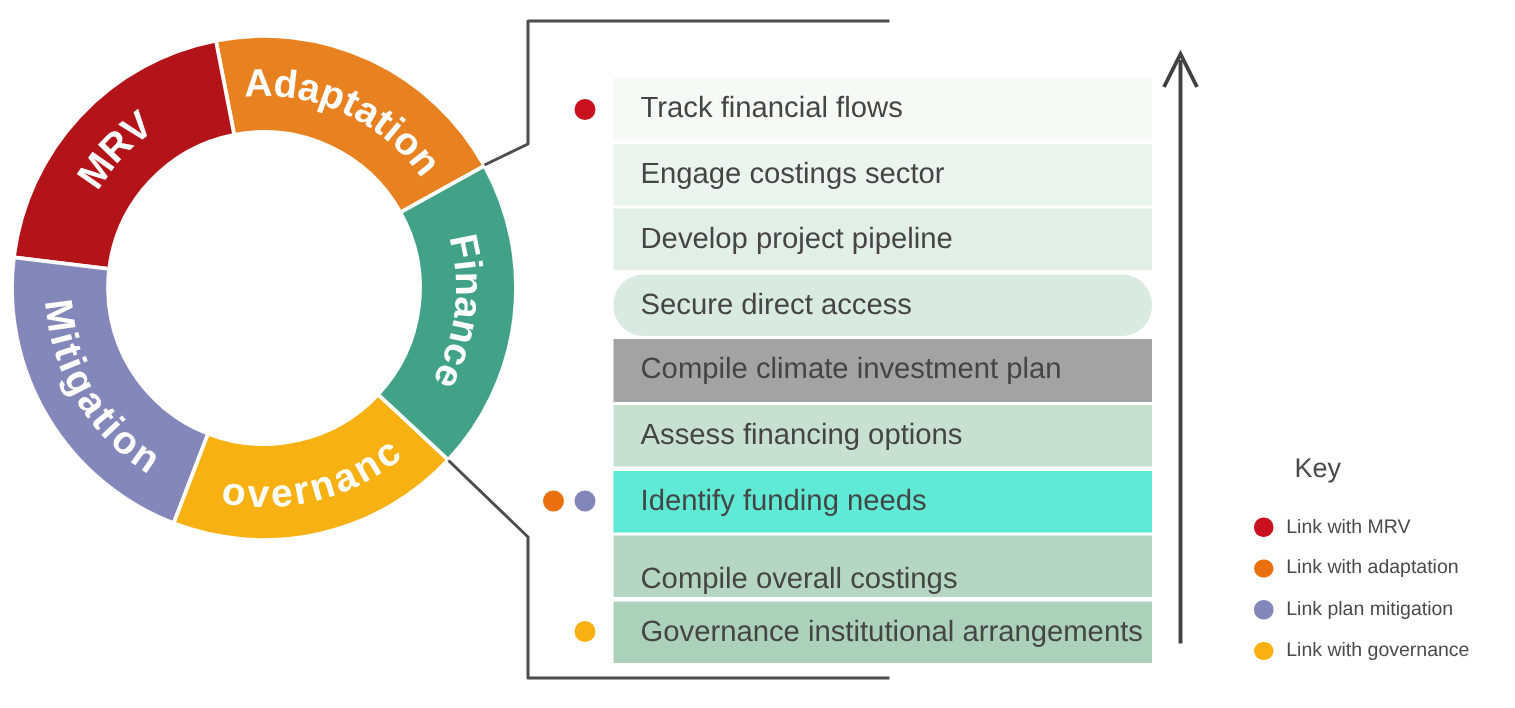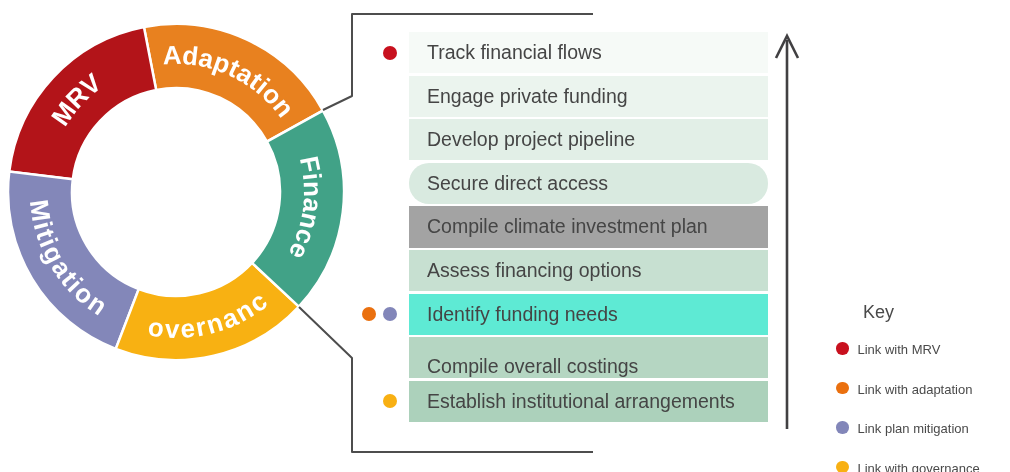--- a/index.html
+++ b/index.html
@@ -3,30 +3,30 @@
 <meta charset="utf-8">
 <style>
   html,body{margin:0;padding:0;background:#fff;}
   .canvas{
     position:relative;width:1010px;height:472px;background:#ffffff;
     font-family:"Liberation Sans",sans-serif;overflow:hidden;
   }
   svg.diagram{position:absolute;left:0;top:0;}
   .seg-label{font-family:"Liberation Sans",sans-serif;font-weight:bold;fill:#ffffff;
     font-size:26px;letter-spacing:1px;}
-  .rows{position:absolute;left:409px;top:32px;width:359px;height:390px;
+  .rows{position:absolute;left:409px;top:52px;width:359px;height:390px;
     display:flex;flex-direction:column;gap:2.5px;}
   .row{flex:1;display:flex;align-items:center;position:relative;padding-left:18px;}
   .row-label{font-size:19.5px;color:#454545;white-space:nowrap;}
   .dot-cluster{position:absolute;right:calc(100% + 12px);display:flex;gap:7px;align-items:center;}
   .dot{width:14px;height:14px;border-radius:50%;display:inline-block;}
   .key{position:absolute;left:836px;top:302px;width:174px;}
   .key-title{margin-left:27px;font-size:18px;color:#4a4a4a;height:20px;line-height:20px;}
   .key-items{margin-top:8px;display:flex;flex-direction:column;}
-  .key-item{height:27.5px;display:flex;align-items:flex-start;gap:9px;margin-top:12px;}
+  .key-item{height:27.5px;display:flex;align-items:flex-end;gap:9px;}
   .key-dot{width:12.5px;height:12.5px;border-radius:50%;display:inline-block;flex:none;}
   .key-label{font-size:13px;color:#4a4a4a;white-space:nowrap;}
 </style>
 </head>
 <body>
 
 <div class="canvas">
   <svg class="diagram" width="1010" height="472" viewBox="0 0 1010 472">
     <defs id="defs">
         <path id="lblarc-0" d="M168.83 55.19 A137 137 0 0 1 285.41 109.55" fill="none"></path>
@@ -56,21 +56,21 @@
   </svg>
 
   <div class="rows" id="rows">
       <div class="row" style="background: rgb(246, 250, 247);">
         <span class="dot-cluster">
           <span class="dot" style="background: rgb(200, 16, 30);"></span>
         </span>
         <span class="row-label">Track financial flows</span>
       </div>
       <div class="row" style="background: rgb(235, 244, 238);">
-        <span class="row-label">Engage private funding</span>
+        <span class="row-label">Engage costings sector</span>
       </div>
       <div class="row" style="background: rgb(226, 239, 231); text-align: right;">
         <span class="row-label">Develop project pipeline</span>
       </div>
       <div class="row" style="background: rgb(217, 234, 224); border-radius: 20px;">
         <span class="row-label">Secure direct access</span>
       </div>
       <div class="row" style="background: #a3a3a3;">
         <span class="row-label">Compile climate investment plan</span>
       </div>
@@ -84,21 +84,21 @@
         </span>
         <span class="row-label">Identify funding needs</span>
       </div>
       <div class="row" style="background: rgb(181, 214, 194); align-items: flex-end;">
         <span class="row-label">Compile overall costings</span>
       </div>
       <div class="row" style="background: rgb(172, 209, 187);">
         <span class="dot-cluster">
           <span class="dot" style="background: rgb(248, 176, 19);"></span>
         </span>
-        <span class="row-label">Establish institutional arrangements</span>
+        <span class="row-label">Governance institutional arrangements</span>
       </div>
     </div>
 
   <div class="key">
     <div class="key-title">Key</div>
     <div class="key-items" id="key-items">
         <div class="key-item">
           <span class="key-dot" style="background: rgb(200, 16, 30);"></span>
           <span class="key-label">Link with MRV</span>
         </div>

